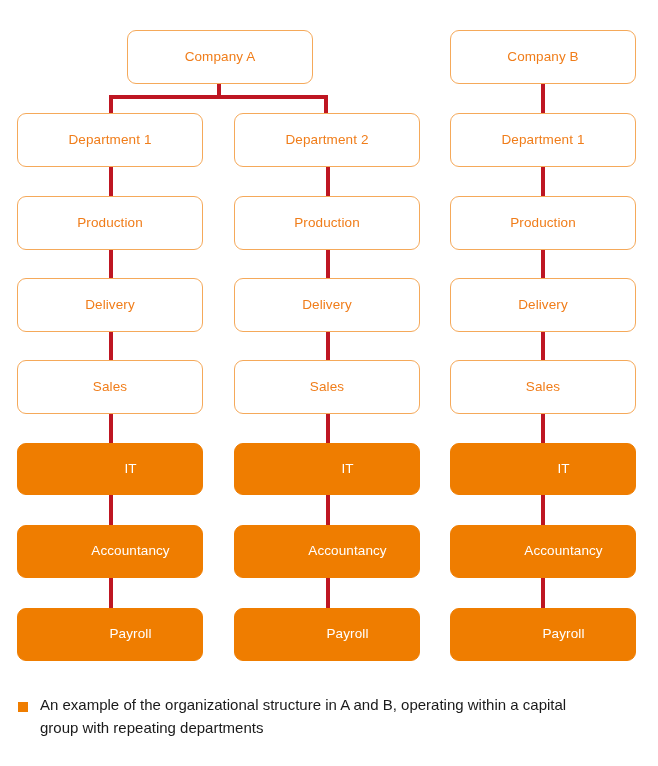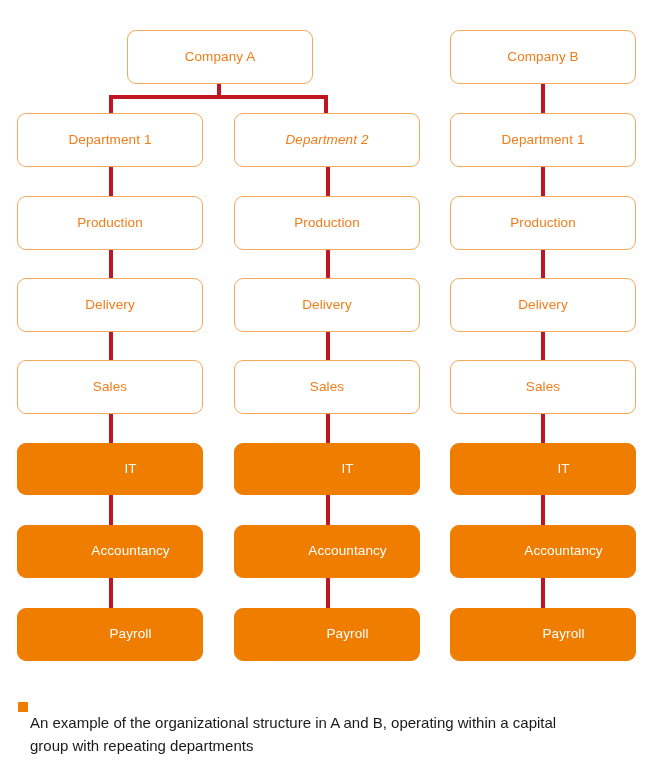--- a/index.html
+++ b/index.html
@@ -58,21 +58,20 @@
   }
 
   
   #caption {
     position: absolute;
     left: 18px;
     top: 694px;
     width: 620px;
     display: flex;
     align-items: flex-start;
-    flex-direction: column;
   }
   #caption-bullet {
     width: 10px;
     height: 10px;
     background: #ef7d00;
     flex: 0 0 auto;
     margin-top: 8px;
   }
   #caption-text {
     margin-left: 12px;
@@ -123,21 +122,21 @@
   <div class="node outlined" style="left:450px; top:30px; width:186px; height:54px;">Company B</div>
 
   <div class="node outlined" style="left:17px; top:113px; width:186px; height:54px;">Department 1</div>
   <div class="node outlined" style="left:17px; top:196px; width:186px; height:54px;">Production</div>
   <div class="node outlined" style="left:17px; top:278px; width:186px; height:54px;">Delivery</div>
   <div class="node outlined" style="left:17px; top:360px; width:186px; height:54px;">Sales</div>
   <div class="node filled" style="left:17px; top:443px; width:186px; height:52px;">IT</div>
   <div class="node filled" style="left:17px; top:525px; width:186px; height:53px;">Accountancy</div>
   <div class="node filled" style="left:17px; top:608px; width:186px; height:53px;">Payroll</div>
 
-  <div class="node outlined" style="left:234px; top:113px; width:186px; height:54px;font-style:italic;">Department 2</div>
+  <div class="node outlined" style="left:234px; top:113px; width:186px; height:54px;">Department 2</div>
   <div class="node outlined" style="left:234px; top:196px; width:186px; height:54px;">Production</div>
   <div class="node outlined" style="left:234px; top:278px; width:186px; height:54px;">Delivery</div>
   <div class="node outlined" style="left:234px; top:360px; width:186px; height:54px;">Sales</div>
   <div class="node filled" style="left:234px; top:443px; width:186px; height:52px;">IT</div>
   <div class="node filled" style="left:234px; top:525px; width:186px; height:53px;">Accountancy</div>
   <div class="node filled" style="left:234px; top:608px; width:186px; height:53px;">Payroll</div>
 
   <div class="node outlined" style="left:450px; top:113px; width:186px; height:54px;">Department 1</div>
   <div class="node outlined" style="left:450px; top:196px; width:186px; height:54px;">Production</div>
   <div class="node outlined" style="left:450px; top:278px; width:186px; height:54px;">Delivery</div>

